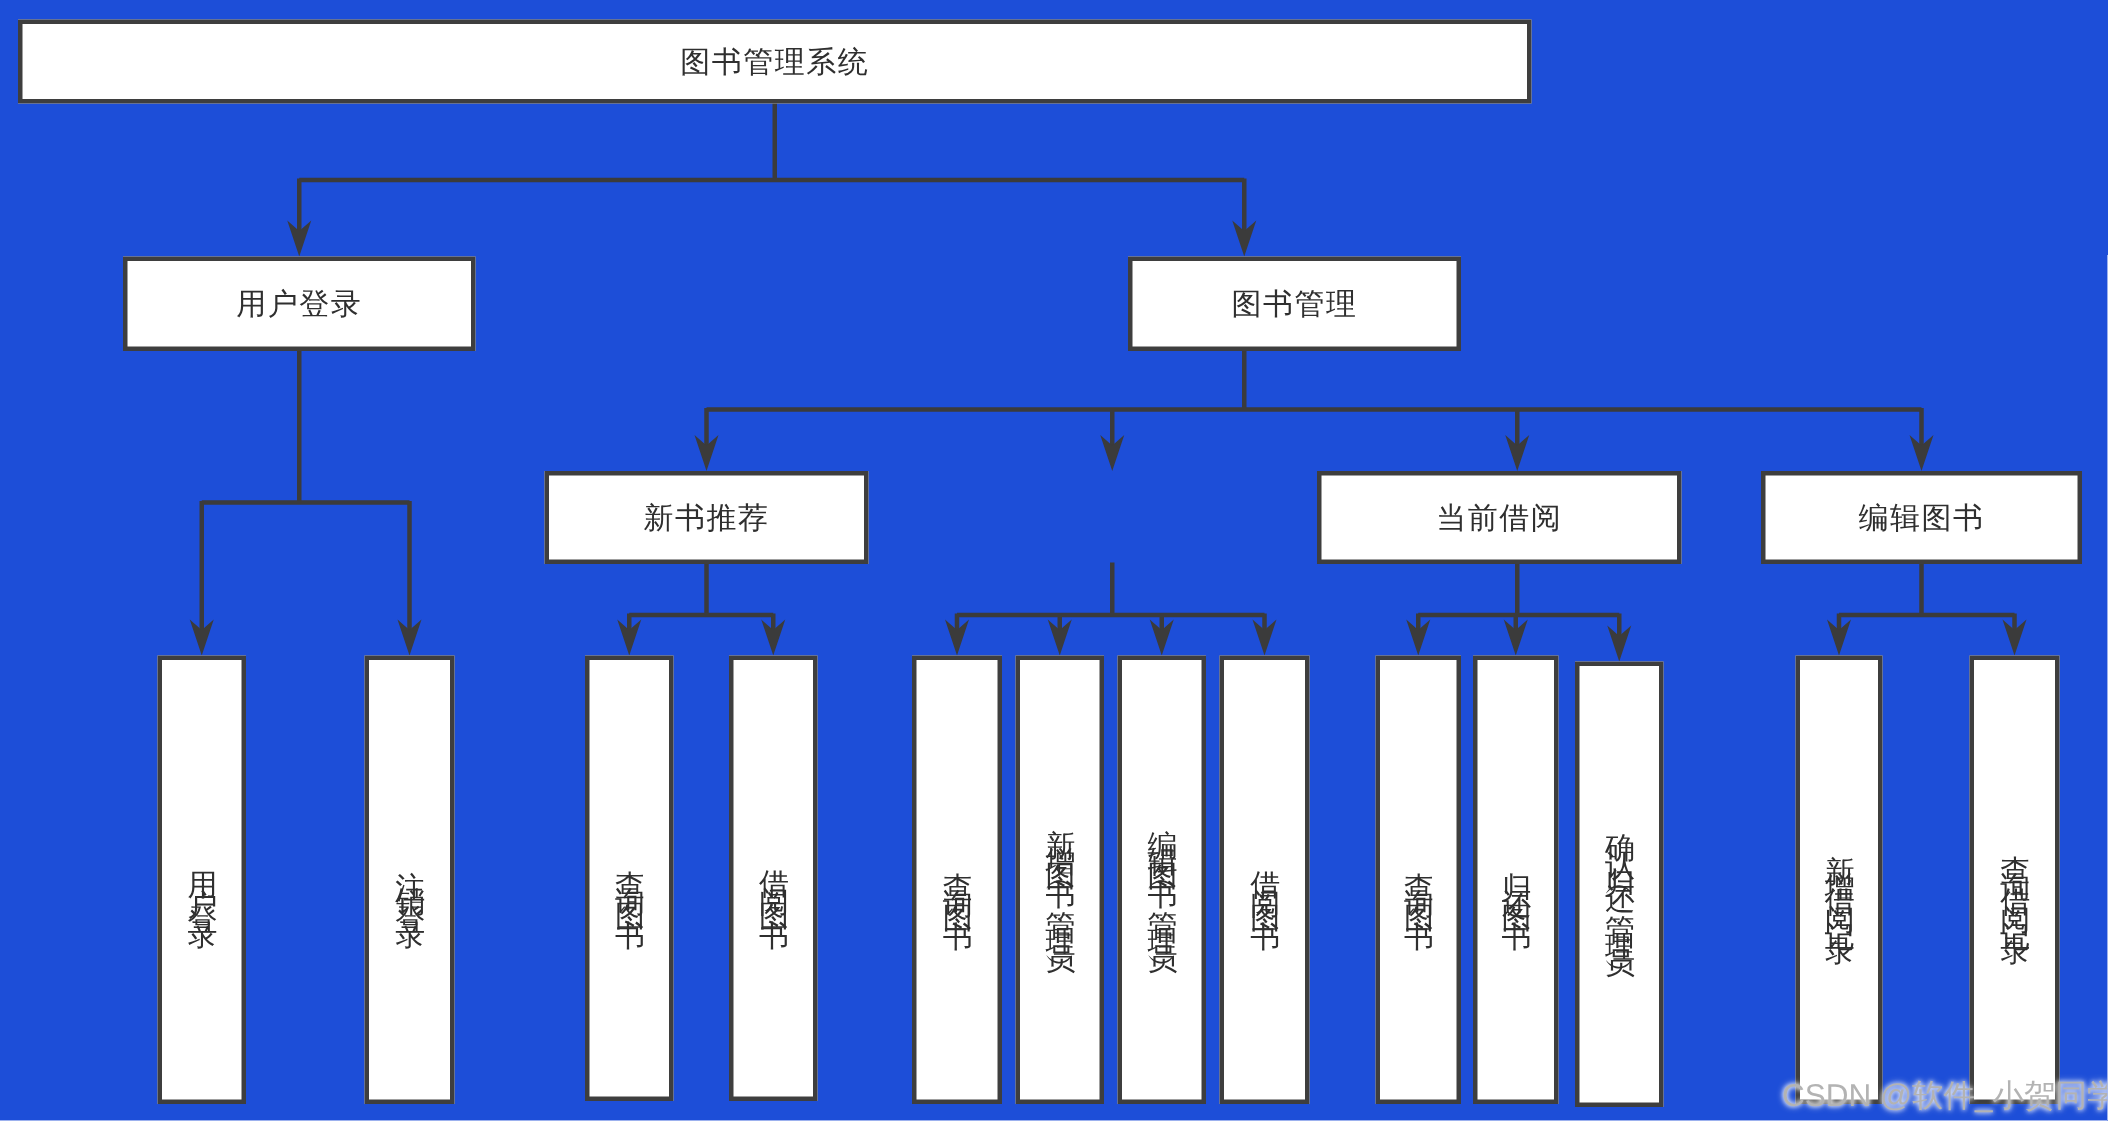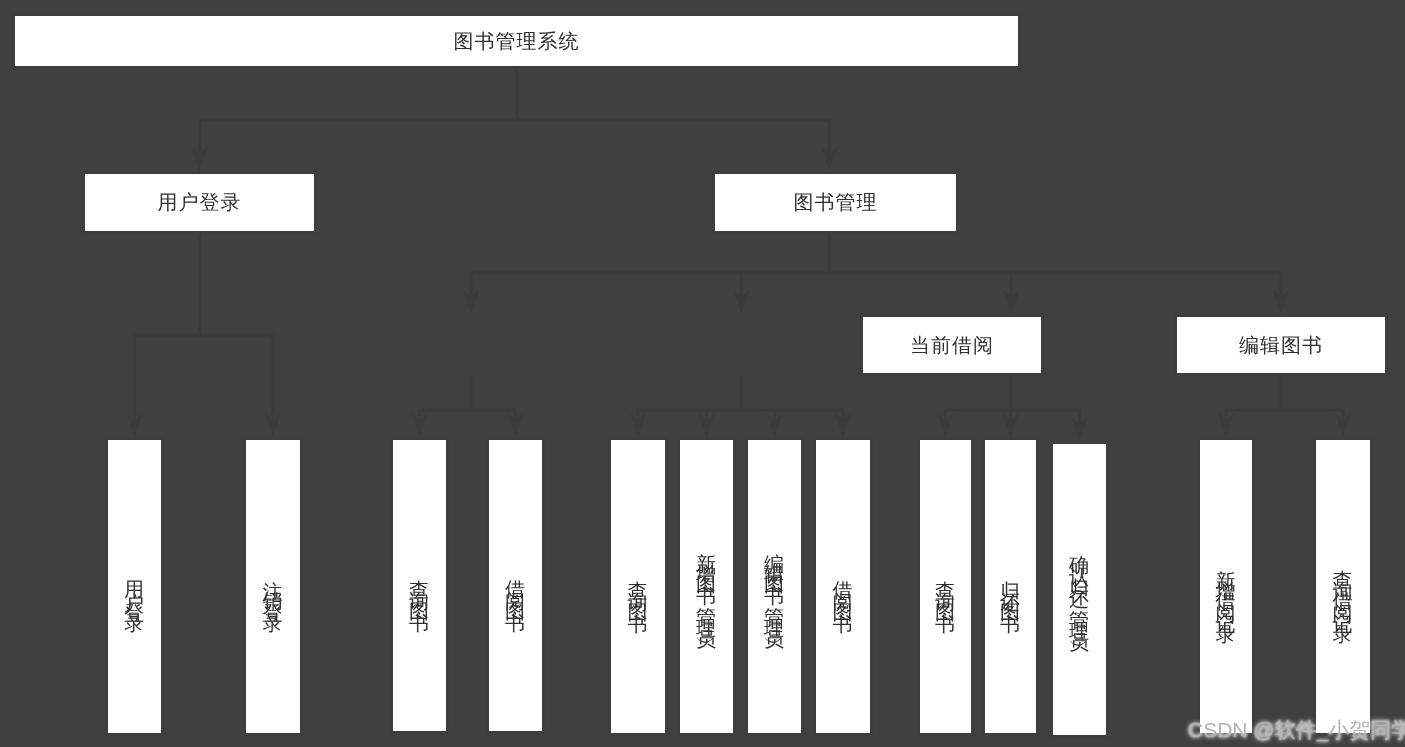--- a/index.html
+++ b/index.html
@@ -5,21 +5,21 @@
   html, body {
     margin: 0;
     padding: 0;
     background: #ffffff;
     font-family: "Liberation Sans", "DejaVu Sans", sans-serif;
   }
   .canvas {
     position: relative;
     width: 1405px;
     height: 747px;
-    background: #404040;
+    background: #1d4ed8;
     overflow: hidden;
   }
   .connectors {
     position: absolute;
     left: 0;
     top: 0;
     z-index: 1;
   }
   .node {
     position: absolute;
@@ -89,23 +89,24 @@
       <path d="M1010.5 437 L1002.5 413 L1010.5 420 L1018.5 413 Z"></path>
       <path d="M1079.5 441 L1071.5 417 L1079.5 424 L1087.5 417 Z"></path>
       <path d="M1226 437 L1218 413 L1226 420 L1234 413 Z"></path>
       <path d="M1343 437 L1335 413 L1343 420 L1351 413 Z"></path>
     </g>
   </svg>
 
   <div class="node hbox" style="left:12px;top:13px;width:1009px;height:56px">图书管理系统</div>
 
   <div class="node hbox" style="left:82px;top:171px;width:235px;height:63px">用户登录</div>
-  <div class="node hbox" style="left:712px;top:171px;width:247px;height:63px">图书管理</div>
+  <div class="node hbox" style="left:752px;top:171px;width:222px;height:63px">图书管理</div>
 
-  <div class="node hbox" style="left:860px;top:314px;width:184px;height:62px">当前借阅</div>
+  <div class="node hbox" style="left:363px;top:314px;width:216px;height:62px">新书推荐</div>
+  <div class="node hbox" style="left:878px;top:314px;width:243px;height:62px">当前借阅</div>
   <div class="node hbox" style="left:1174px;top:314px;width:214px;height:62px">编辑图书</div>
 
   <div class="node vbox" style="left:105px;top:437px;width:59px;height:299px">用户登录</div>
   <div class="node vbox" style="left:243px;top:437px;width:60px;height:299px">注销登录</div>
 
   <div class="node vbox" style="left:390px;top:437px;width:59px;height:297px">查询图书</div>
   <div class="node vbox" style="left:486px;top:437px;width:59px;height:297px">借阅图书</div>
 
   <div class="node vbox" style="left:608px;top:437px;width:60px;height:299px">查询图书</div>
   <div class="node vbox" style="left:677px;top:437px;width:59px;height:299px">新增图书（管理员）</div>

